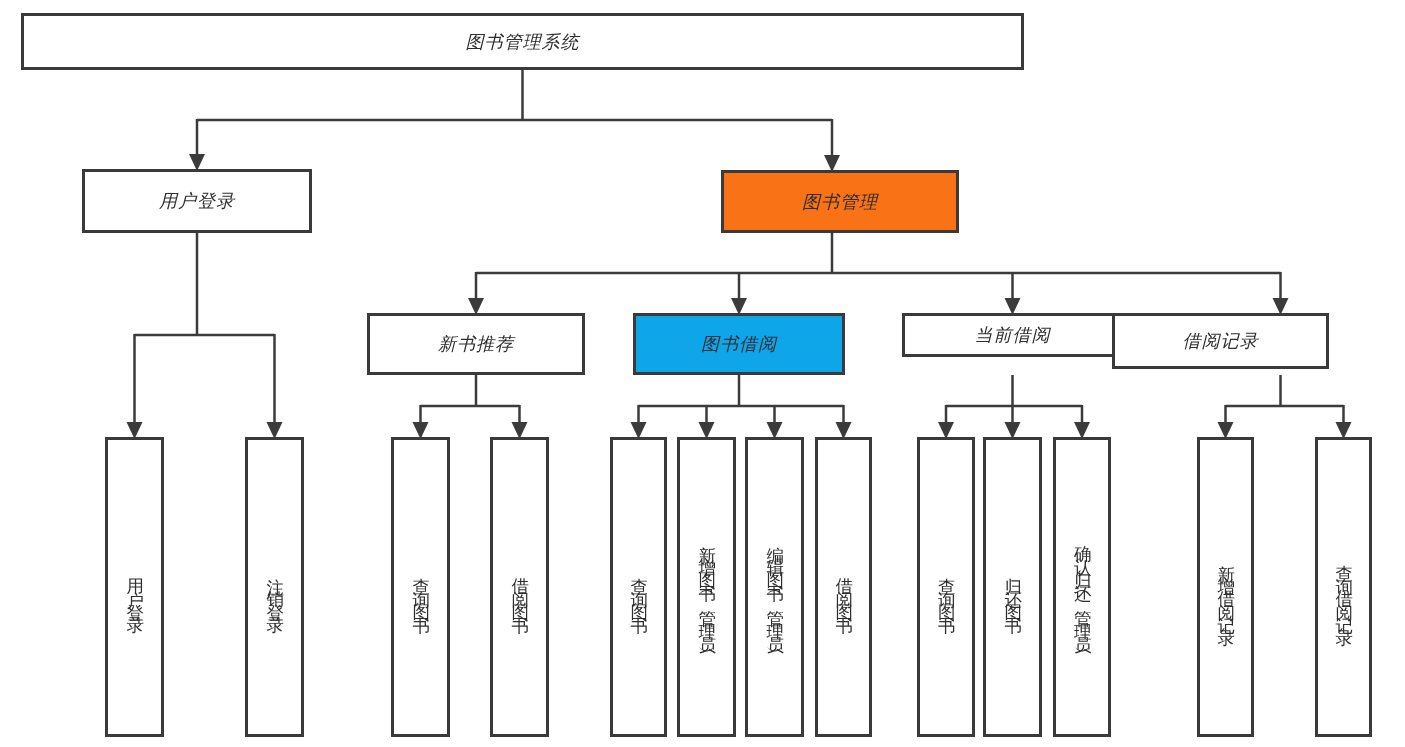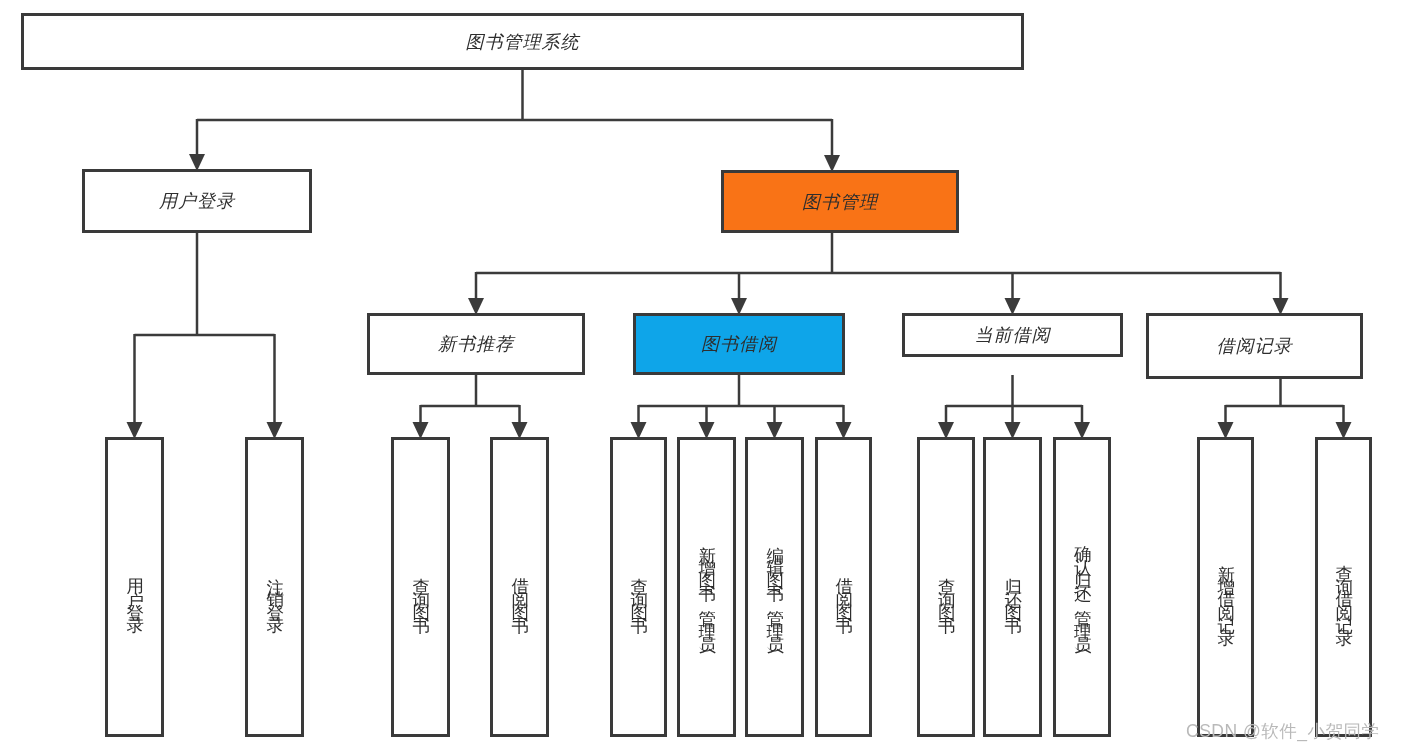--- a/index.html
+++ b/index.html
@@ -110,29 +110,28 @@
       <line x1="1343.5" y1="405" x2="1343.5" y2="423" stroke="#3b3b3b" stroke-width="2.5"></line>
       <polygon points="1335.5,422 1351.5,422 1343.5,439" fill="#3b3b3b"></polygon>
     </svg>
   <div id="nodes">
       <div class="node h" style="left: 21px; top: 13px; width: 1003px; height: 57px; border-color: rgb(58, 58, 58); background: rgb(255, 255, 255); color: rgb(46, 46, 46);">图书管理系统</div>
       <div class="node h" style="left: 82px; top: 169px; width: 230px; height: 64px; border-color: rgb(58, 58, 58); background: rgb(255, 255, 255); color: rgb(46, 46, 46);">用户登录</div>
       <div class="node h" style="left: 713px; top: 170px; width: 238px; height: 63px; border-color: rgb(58, 58, 58); background: #f97316; color: rgb(46, 46, 46); margin-left: 8px;">图书管理</div>
       <div class="node h" style="left: 367px; top: 313px; width: 218px; height: 62px; border-color: rgb(58, 58, 58); background: rgb(255, 255, 255); color: rgb(46, 46, 46);">新书推荐</div>
       <div class="node h" style="left: 633px; top: 313px; width: 212px; height: 62px; border-color: rgb(58, 58, 58); background: #0ea5e9; color: rgb(46, 46, 46);">图书借阅</div>
       <div class="node h" style="left: 902px; top: 313px; width: 221px; height: 44px; border-color: rgb(58, 58, 58); background: rgb(255, 255, 255); color: rgb(46, 46, 46);">当前借阅</div>
-      <div class="node h" style="left: 1146px; top: 313px; width: 217px; height: 66px; border-color: rgb(58, 58, 58); background: rgb(255, 255, 255); color: rgb(46, 46, 46);">借阅记录</div>
+      <div class="node h" style="left: 1112px; top: 313px; width: 217px; height: 56px; border-color: rgb(58, 58, 58); background: rgb(255, 255, 255); color: rgb(46, 46, 46);">借阅记录</div>
       <div class="node v" style="left: 105px; top: 437px; width: 59px; height: 300px; border-color: rgb(58, 58, 58); background: rgb(255, 255, 255); color: rgb(46, 46, 46);">用户登录</div>
       <div class="node v" style="left: 245px; top: 437px; width: 59px; height: 300px; border-color: rgb(58, 58, 58); background: rgb(255, 255, 255); color: rgb(46, 46, 46);">注销登录</div>
       <div class="node v" style="left: 391px; top: 437px; width: 59px; height: 300px; border-color: rgb(58, 58, 58); background: rgb(255, 255, 255); color: rgb(46, 46, 46);">查询图书</div>
       <div class="node v" style="left: 490px; top: 437px; width: 59px; height: 300px; border-color: rgb(58, 58, 58); background: rgb(255, 255, 255); color: rgb(46, 46, 46);">借阅图书</div>
       <div class="node v" style="left: 610px; top: 437px; width: 57px; height: 300px; border-color: rgb(58, 58, 58); background: rgb(255, 255, 255); color: rgb(46, 46, 46);">查询图书</div>
       <div class="node v" style="left: 677px; top: 437px; width: 59px; height: 300px; border-color: rgb(58, 58, 58); background: rgb(255, 255, 255); color: rgb(46, 46, 46);">新增图书（管理员）</div>
       <div class="node v" style="left: 745px; top: 437px; width: 59px; height: 300px; border-color: rgb(58, 58, 58); background: rgb(255, 255, 255); color: rgb(46, 46, 46);">编辑图书（管理员）</div>
       <div class="node v" style="left: 815px; top: 437px; width: 57px; height: 300px; border-color: rgb(58, 58, 58); background: rgb(255, 255, 255); color: rgb(46, 46, 46);">借阅图书</div>
       <div class="node v" style="left: 917px; top: 437px; width: 58px; height: 300px; border-color: rgb(58, 58, 58); background: rgb(255, 255, 255); color: rgb(46, 46, 46);">查询图书</div>
       <div class="node v" style="left: 983px; top: 437px; width: 59px; height: 300px; border-color: rgb(58, 58, 58); background: rgb(255, 255, 255); color: rgb(46, 46, 46);">归还图书</div>
       <div class="node v" style="left: 1053px; top: 437px; width: 58px; height: 300px; border-color: rgb(58, 58, 58); background: rgb(255, 255, 255); color: rgb(46, 46, 46);">确认归还（管理员）</div>
       <div class="node v" style="left: 1197px; top: 437px; width: 57px; height: 300px; border-color: rgb(58, 58, 58); background: rgb(255, 255, 255); color: rgb(46, 46, 46);">新增借阅记录</div>
       <div class="node v" style="left: 1315px; top: 437px; width: 57px; height: 300px; border-color: rgb(58, 58, 58); background: rgb(255, 255, 255); color: rgb(46, 46, 46);">查询借阅记录</div>
     </div>
-  <div id="watermark" style="color: rgb(185, 185, 185);">CSDN @软件_小贺同学</div>
 </div>
 
 </body></html>

